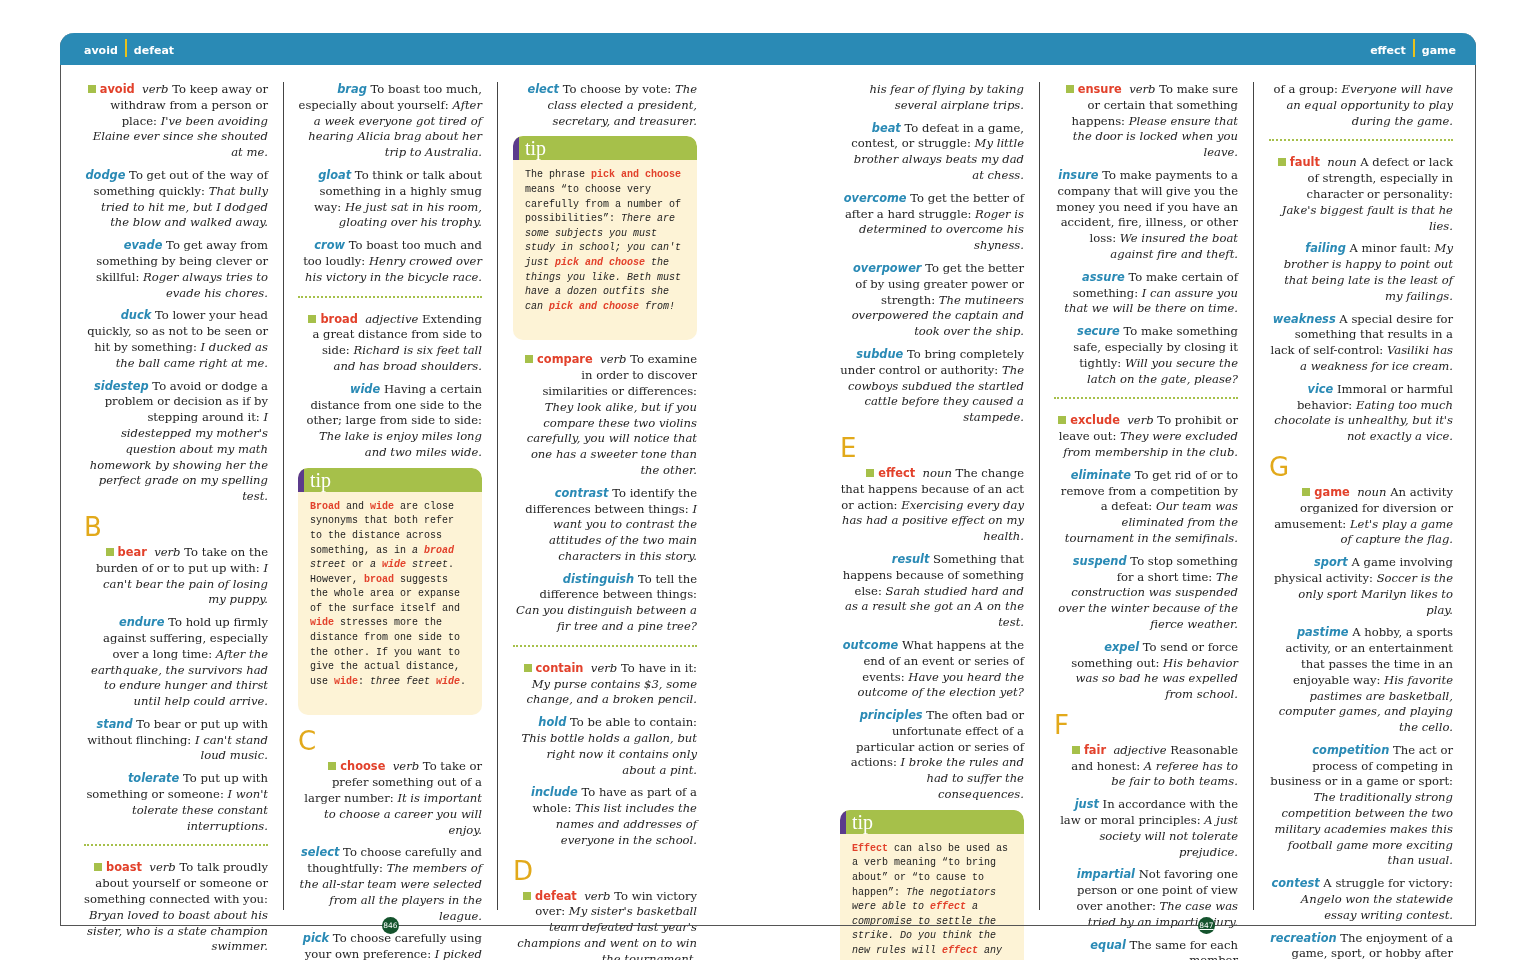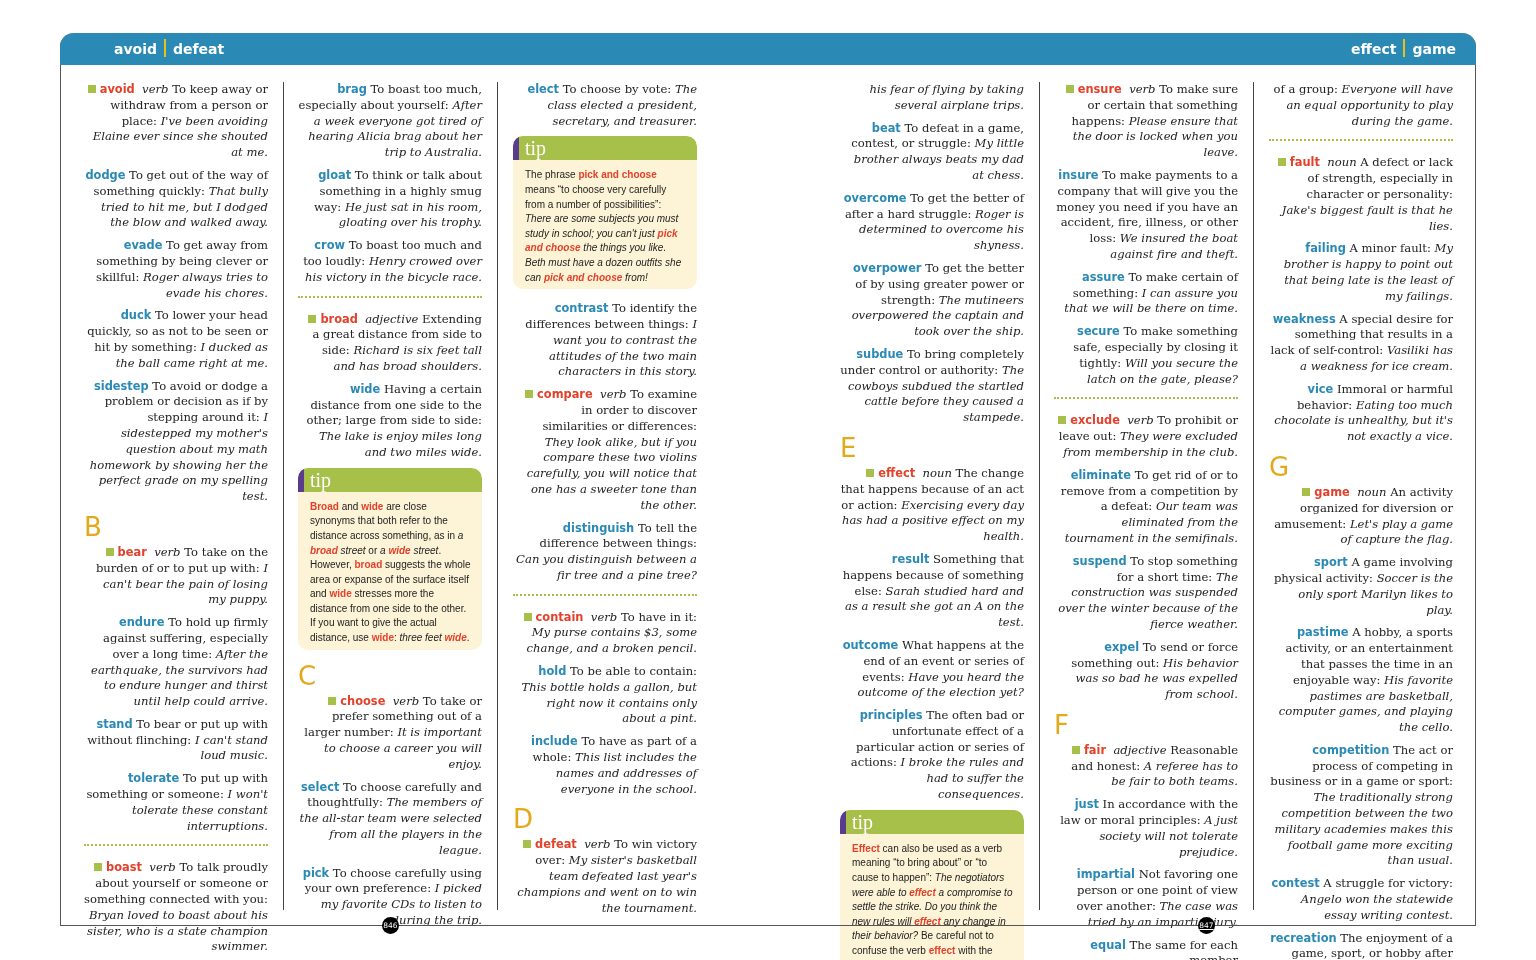--- a/index.html
+++ b/index.html
@@ -1,39 +1,39 @@
 <!DOCTYPE html>
 <html><head>
 <meta charset="utf-8">
 <style>
   html,body{margin:0;padding:0;background:#fff;}
   body{width:1536px;height:960px;position:relative;overflow:hidden;font-family:"DejaVu Serif","Liberation Serif",serif;}
   .spread{position:absolute;left:60px;top:33px;width:1416px;height:893px;border:1px solid #555;border-top:none;border-radius:14px 14px 0 0;box-sizing:border-box;}
   .header{position:absolute;left:60px;top:33px;width:1416px;height:32px;background:#2a8ab5;border-radius:14px 14px 0 0;}
-  .hdr-left,.hdr-right{position:absolute;top:6px;color:#fff;font-family:"DejaVu Sans","Liberation Sans",sans-serif;font-weight:bold;font-size:14px;margin-left:30px;}
+  .hdr-left,.hdr-right{position:absolute;top:6px;color:#fff;font-family:"DejaVu Sans","Liberation Sans",sans-serif;font-weight:bold;font-size:11px;}
   .hdr-left{left:24px;}
   .hdr-right{right:20px;}
   .hdr-sep{display:inline-block;width:2px;height:18px;background:#e8c21c;margin:0 7px;vertical-align:-3px;}
   .col{position:absolute;top:82px;width:184px;font-size:11.6px;line-height:15.8px;color:#222;}
   .vrule{position:absolute;top:82px;width:1px;height:828px;background:#444;}
   .entry{margin:0 0 7px 0;text-align:right;}
   .hw{font-family:"DejaVu Sans","Liberation Sans",sans-serif;font-weight:bold;font-size:11.4px;}
   .hw.main{color:#e2412b;}
-  .hw.syn{color:#2a8ab5;}
+  .hw.syn{color:#2a8ab5;font-style:italic;}
   .sq{display:inline-block;width:8px;height:8px;background:#a6c04a;margin-right:4px;vertical-align:0;}
   .pos{font-style:italic;}
   .ex{font-style:italic;}
   .letter{font-family:"DejaVu Sans","Liberation Sans",sans-serif;font-size:26px;color:#e2a91a;font-weight:normal;margin:8px 0 4px 0;line-height:28px;}
   .dots{border-top:2px dotted #a6c04a;margin:10px 0 14px 0;height:0;}
   .tip{background:#fdf3d6;border-radius:10px;margin:6px 0 12px 0;overflow:hidden;}
   .tip-head{background:#a6c04a;border-left:6px solid #5b3b8c;height:24px;border-radius:0 10px 0 0;color:#fff;font-family:Liberation Serif, serif;font-size:20px;line-height:24px;padding-left:6px;}
-  .tip-body{padding:8px 10px 4px 12px;font-family:Liberation Sans, sans-serif;font-size:10px;line-height:14.6px;color:#222;}
+  .tip-body{padding:8px 10px 26px 12px;font-family:Liberation Mono, monospace;font-size:10px;line-height:14.6px;color:#222;}
   .hl{color:#e2412b;font-weight:bold;}
   .footer-line{position:absolute;left:60px;top:925px;width:1416px;height:1px;background:#555;}
-  .pgnum{position:absolute;top:917px;width:17px;height:17px;border-radius:50%;background:#000000;color:#fff;font-size:7.5px;text-align:center;line-height:17px;font-family:"DejaVu Sans","Liberation Sans",sans-serif;}
+  .pgnum{position:absolute;top:917px;width:17px;height:17px;border-radius:50%;background:#14532d;color:#fff;font-size:7.5px;text-align:center;line-height:17px;font-family:"DejaVu Sans","Liberation Sans",sans-serif;}
 </style>
 </head>
 <body>
 
 <div class="spread"></div>
 <div class="header">
   <div class="hdr-left">
     <span>avoid</span><span class="hdr-sep"></span><span>defeat</span>
   </div>
   <div class="hdr-right">
@@ -74,22 +74,22 @@
   <div class="entry"><span class="hw syn">pick</span><span> To choose carefully using your own preference: </span><span class="ex">I picked my favorite CDs to listen to during the trip.</span></div>
 </div>
 <div class="vrule" style="left:497px;"></div>
 
 <div class="col" style="left:513px;">
   <div class="entry"><span class="hw syn">elect</span><span> To choose by vote: </span><span class="ex">The class elected a president, secretary, and treasurer.</span></div>
   <div class="tip">
     <div class="tip-head">tip</div>
     <div class="tip-body"><span>The phrase </span><span class="hl">pick and choose</span><span> means “to choose very carefully from a number of possibilities”: </span><i>There are some subjects you must study in school; you can't just </i><i class="hl">pick and choose</i><i> the things you like. Beth must have a dozen outfits she can </i><i class="hl">pick and choose</i><i> from!</i></div>
   </div>
+  <div class="entry"><span class="sq"></span><span class="hw main">compare</span> &nbsp;<span class="pos">verb</span><span> To examine in order to discover similarities or differences: </span><span class="ex">They look alike, but if you compare these two violins carefully, you will notice that one has a sweeter tone than the other.</span></div>
   <div class="entry"><span class="hw syn">contrast</span><span> To identify the differences between things: </span><span class="ex">I want you to contrast the attitudes of the two main characters in this story.</span></div>
-  <div class="entry"><span class="sq"></span><span class="hw main">compare</span> &nbsp;<span class="pos">verb</span><span> To examine in order to discover similarities or differences: </span><span class="ex">They look alike, but if you compare these two violins carefully, you will notice that one has a sweeter tone than the other.</span></div>
   <div class="entry"><span class="hw syn">distinguish</span><span> To tell the difference between things: </span><span class="ex">Can you distinguish between a fir tree and a pine tree?</span></div>
   <div class="dots"></div>
   <div class="entry"><span class="sq"></span><span class="hw main">contain</span> &nbsp;<span class="pos">verb</span><span> To have in it: </span><span class="ex">My purse contains $3, some change, and a broken pencil.</span></div>
   <div class="entry"><span class="hw syn">hold</span><span> To be able to contain: </span><span class="ex">This bottle holds a gallon, but right now it contains only about a pint.</span></div>
   <div class="entry"><span class="hw syn">include</span><span> To have as part of a whole: </span><span class="ex">This list includes the names and addresses of everyone in the school.</span></div>
   <div class="letter">D</div>
   <div class="entry"><span class="sq"></span><span class="hw main">defeat</span> &nbsp;<span class="pos">verb</span><span> To win victory over: </span><span class="ex">My sister's basketball team defeated last year's champions and went on to win the tournament.</span></div>
 
 </div>
 

